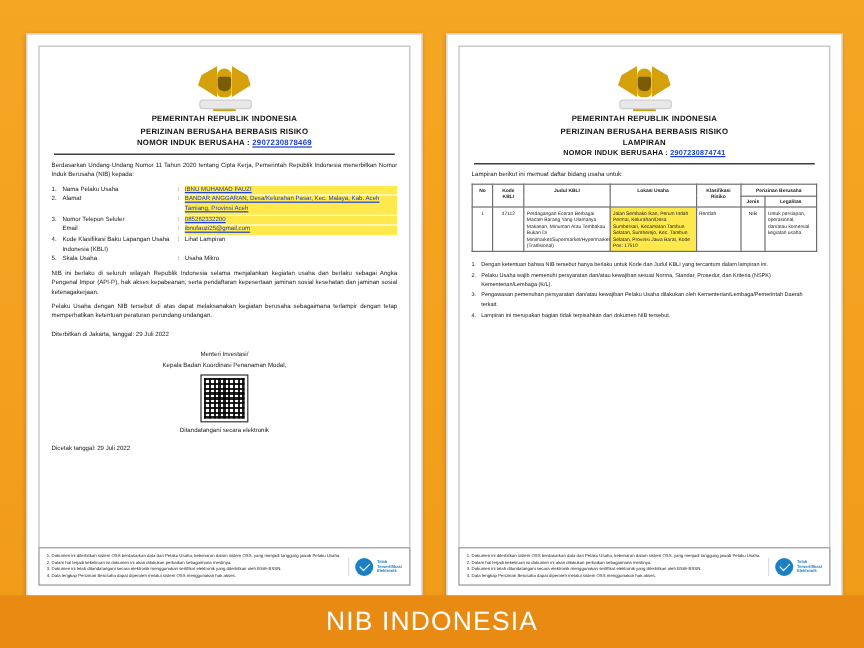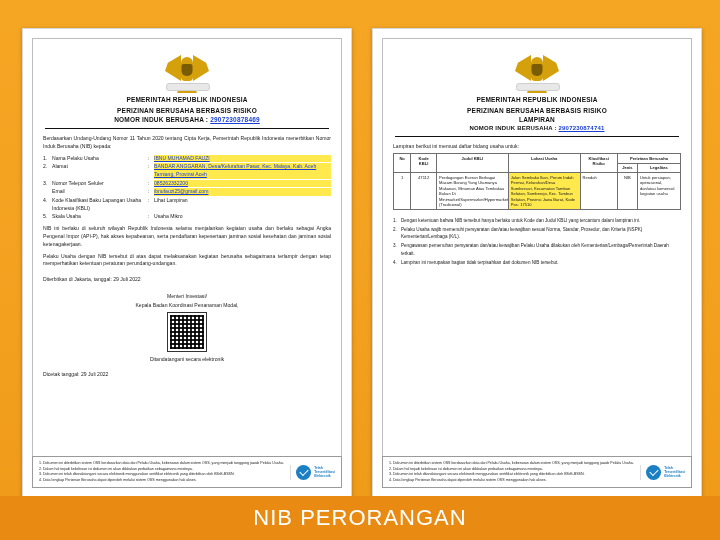--- a/index.html
+++ b/index.html
@@ -330,16 +330,16 @@
             <div>Tersertifikasi</div>
             <div>Elektronik</div>
           </div>
         </div>
       </div>
     </div>
 
   </div>
 
   <div class="caption-bar">
-    <div class="t">NIB PERORANGAN</div>
+    <div class="t">NIB INDONESIA</div>
   </div>
 
 </div>
 
 </body></html>

